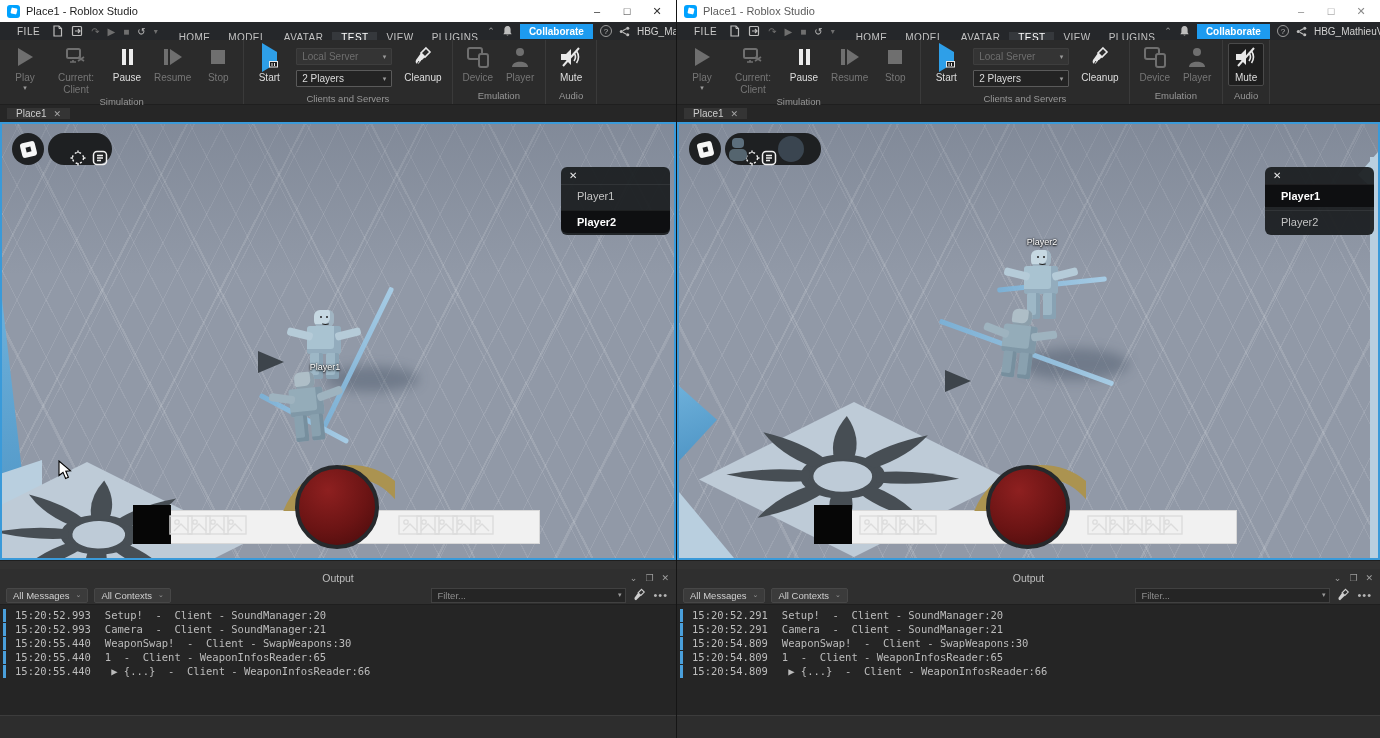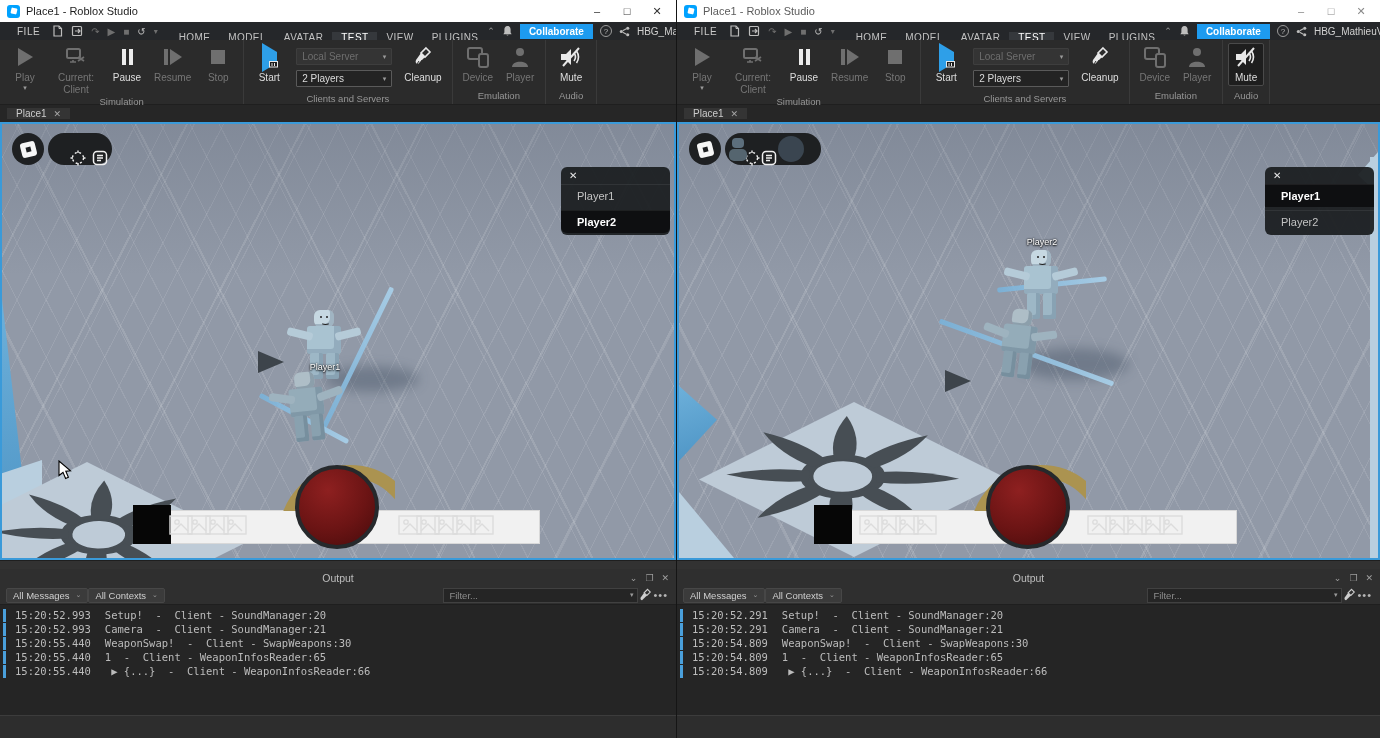--- a/index.html
+++ b/index.html
@@ -167,21 +167,21 @@
   #winR .beam2 { left:255px; top:226px; width:185px; transform:rotate(20deg); }
   #winR .charA { left:340px; top:126px; z-index:2; }
   #winR .charB { left:318px; top:185px; transform:rotate(7deg); z-index:2; }
   #winR .plabel { left:333px; top:113px; }
 
   
   .splitter { height:9px; background:#323232; border-top:1px solid #1f1f1f; flex:0 0 auto; }
   .outheader { height:17px; background:#2f2f2f; display:flex; align-items:center; flex:0 0 auto; font-size:10.5px; color:#bdbdbd; position:relative;padding-left:44px; }
   .outtitle { position:absolute; left:0; right:0; text-align:center; }
   .ohicons { margin-left:auto; display:flex; gap:8px; padding-right:7px; z-index:1; font-size:9px; color:#9f9f9f; }
-  .outtoolbar { height:19px; background:#2f2f2f; display:flex; align-items:center; padding:0 8px 0 6px; flex:0 0 auto; border-bottom:1px solid #1f1f1f; }
+  .outtoolbar { height:19px; background:#2f2f2f; display:flex; align-items:center; gap:6px; padding:0 8px 0 6px; flex:0 0 auto; border-bottom:1px solid #1f1f1f; }
   .odd { background:#3b3b3b; border:1px solid #474747; border-radius:2px; color:#cfcfcf; font-size:9.5px; height:15px; display:flex; align-items:center; gap:6px; padding:0 6px; }
   .odd .oddc { font-size:7px; color:#9a9a9a; }
   .ofilterwrap { margin-left:auto; width:195px; height:15px; background:#252525; border:1px solid #414141; display:flex; align-items:center; }
   .ofilterwrap input { flex:1; background:transparent; border:none; outline:none; color:#cfcfcf; font-size:9.5px; padding:0 5px; font-family:"Liberation Sans",sans-serif; }
   .ofilterwrap input::placeholder { color:#8e8e8e; }
   .fcaret { font-size:7px; color:#9a9a9a; padding-right:4px; }
   .omore { color:#b5b5b5; font-size:11px; letter-spacing:1px; }
   .outlog { height:110px; background:#252525; padding:4px 0 0 3px; overflow:hidden; flex:0 0 auto; }
   .logline { display:flex; border-left:3px solid #4aa0dc; padding-left:9px; margin-bottom:1px;
     font-family:"DejaVu Sans Mono", monospace; font-size:10.5px; line-height:13px; color:#bcbcbc; }

